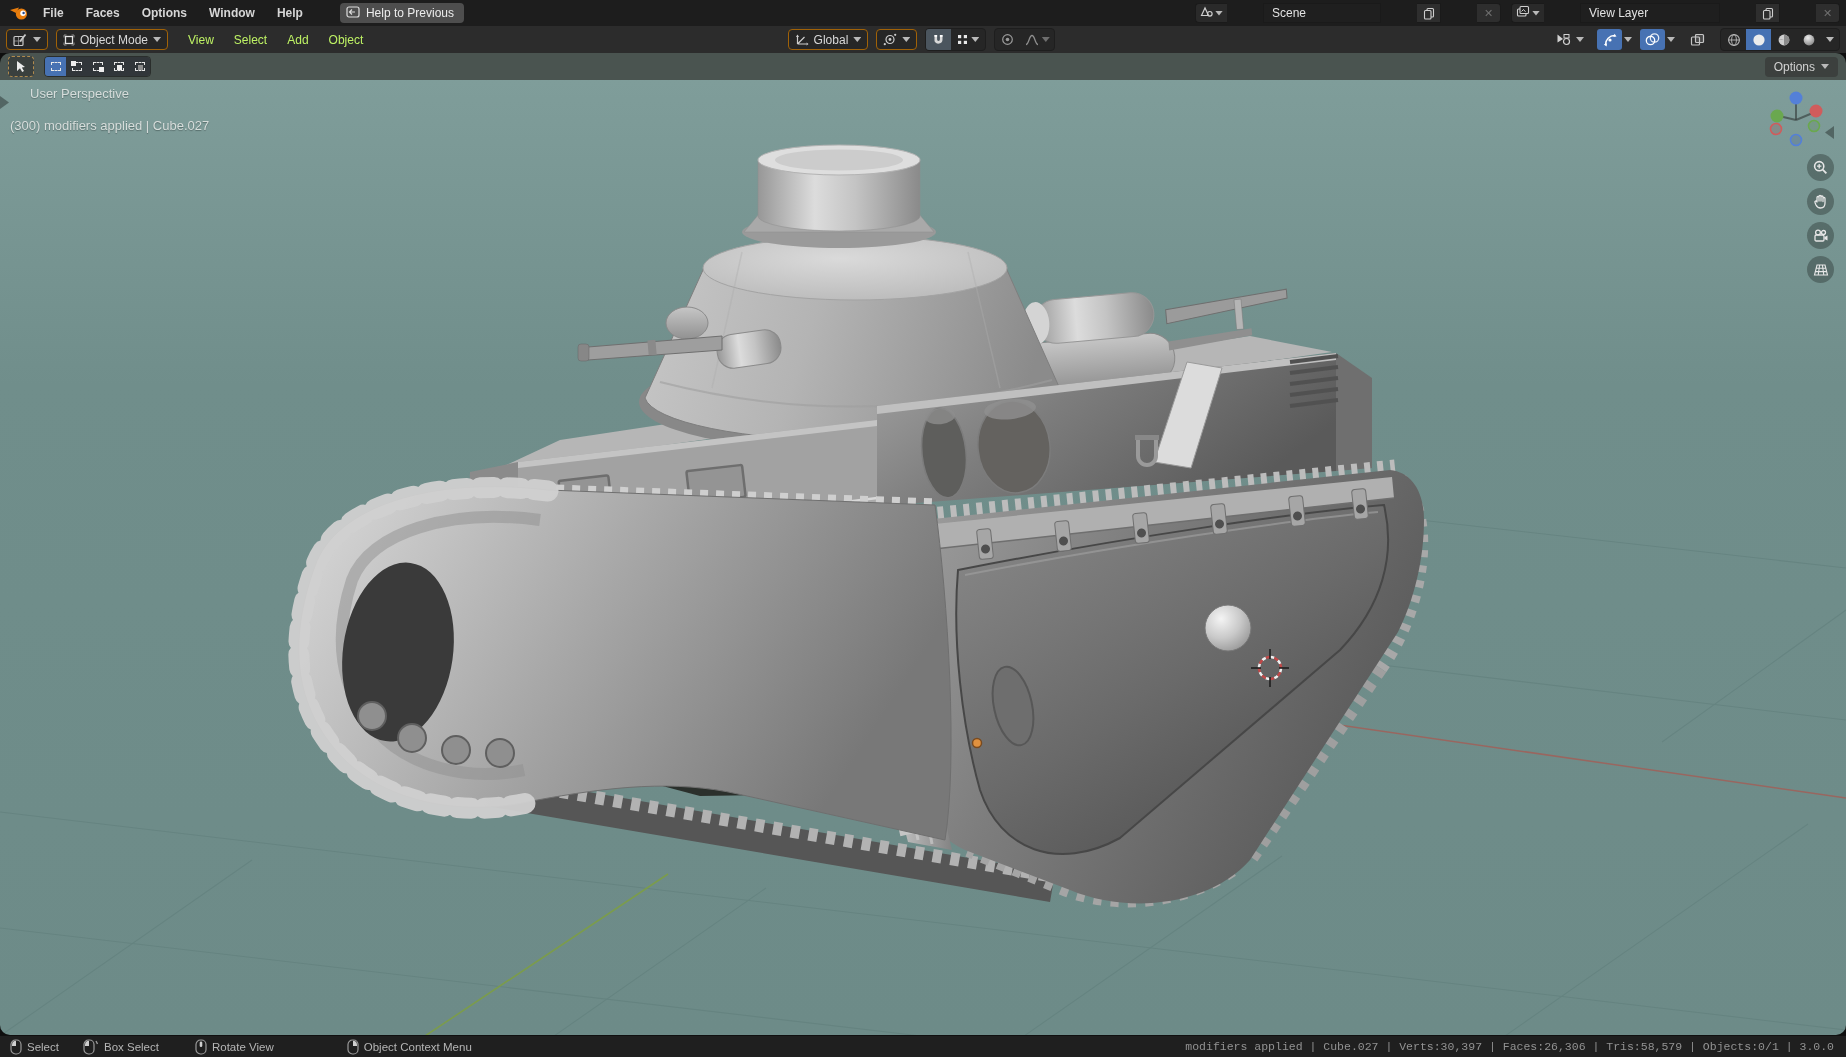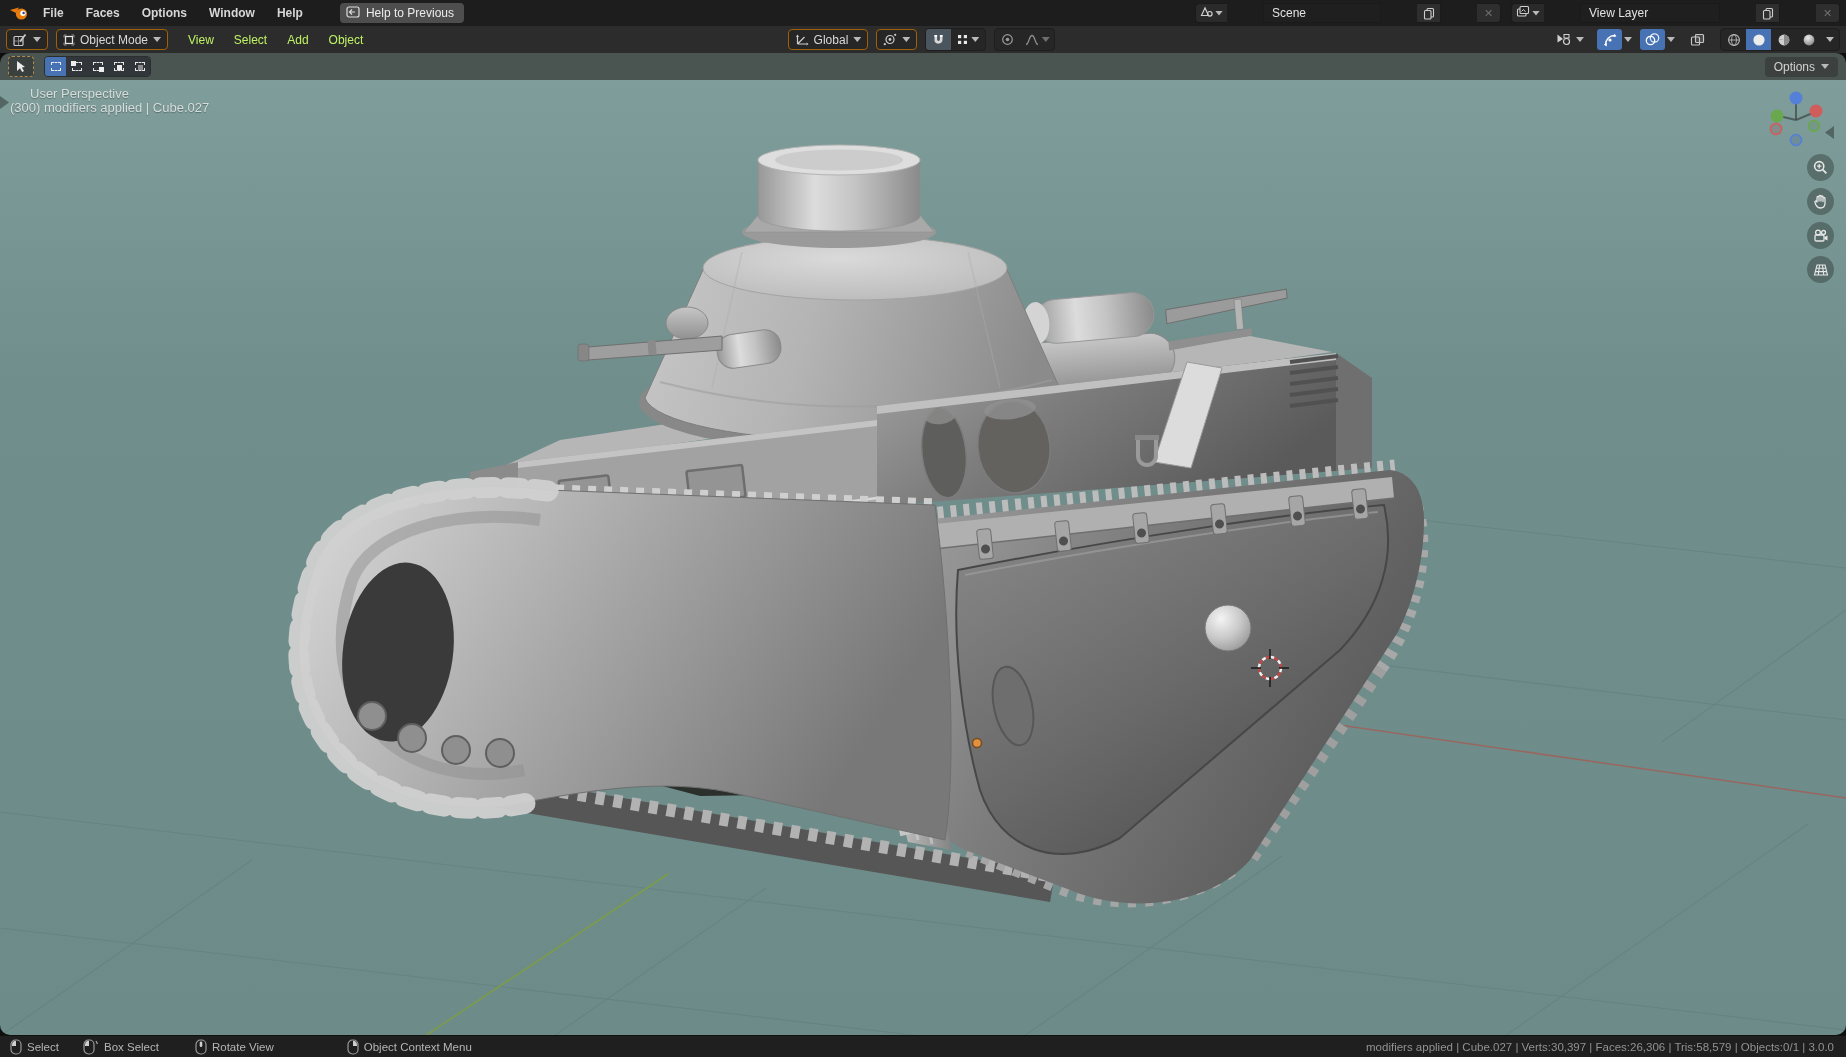--- a/index.html
+++ b/index.html
@@ -43,35 +43,35 @@
   .mode-btn.on { background:#4772b3; }
   .dashsq { width:10px; height:9px; border:1px dashed #e8e8e8; position:relative; }
   .dashsq .blob { position:absolute; width:5px; height:5px; background:#ededed; }
   .options-btn { margin-left:auto; background:#3c403e; border-radius:4px; height:20px;
                  display:flex; align-items:center; gap:6px; padding:0 9px; color:#d2d2d2; }
   .viewport { position:relative; height:955px;
               background:linear-gradient(#7f9d9a 0%, #708e8b 32%, #6d8b88 100%); }
   .vp-overlay { position:absolute; left:0; top:0; color:#d6dddb; font-size:13px;
                 text-shadow:0 1px 1px rgba(20,30,28,.35); }
   .vp-line1 { position:absolute; left:30px; top:6px; white-space:nowrap; }
-  .vp-line2 { position:absolute; left:10px; top:20px; white-space:nowrap; }
+  .vp-line2 { position:absolute; left:10px; top:38px; white-space:nowrap; }
   .scene-svg { position:absolute; inset:0; }
   .nav-col { position:absolute; right:12px; top:40px; display:flex; flex-direction:column; gap:7px; align-items:center; }
   .nav-circle { width:27px; height:27px; border-radius:50%; background:rgba(34,42,40,.38);
                 display:flex; align-items:center; justify-content:center; }
   .axis-gizmo { position:absolute; right:6px; top:-34px; }
   .edge-chev-left { position:absolute; left:0; top:16px; width:9px; height:13px;
                     background:rgba(30,38,36,.45); clip-path:polygon(0 0,100% 50%,0 100%); }
   .edge-chev-right { position:absolute; right:0; top:6px; width:9px; height:13px;
                      background:rgba(30,38,36,.45); clip-path:polygon(100% 0,0 50%,100% 100%); }
   
   .statusbar { height:22px; background:#1f1f1f; border-top:1px solid #101010;
                display:flex; align-items:center; padding:0 12px 0 10px; color:#b5b5b5; font-size:11.5px; }
   .hint { display:flex; align-items:center; gap:5px; }
-  .stats { margin-left:auto; color:#929292; }
+  .stats { margin-left:auto; color:#929292;font-family:Liberation Mono, monospace; }
 </style>
 </head>
 <body>
 
 <svg width="0" height="0" style="position:absolute">
   <defs>
     <linearGradient id="gTrackL" x1="0" y1="0" x2="1" y2="0.35">
       <stop offset="0" stop-color="#dadada"></stop>
         <stop offset="0.5" stop-color="#a8a8a8"></stop>
         <stop offset="1" stop-color="#787878"></stop>

